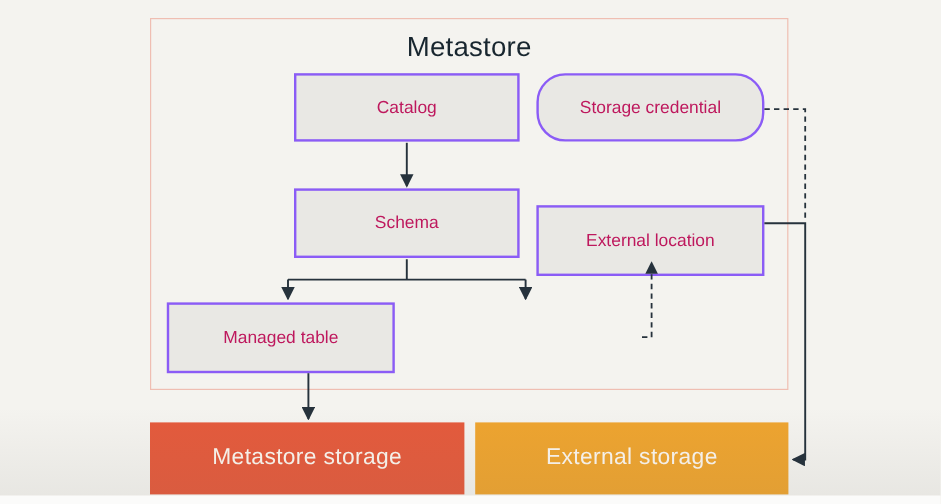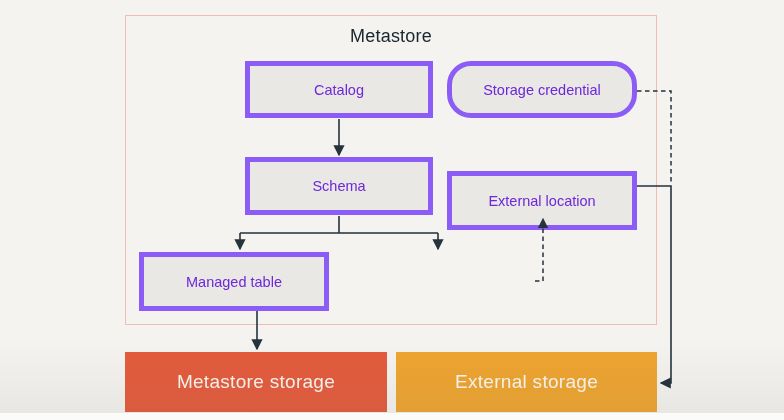--- a/index.html
+++ b/index.html
@@ -8,28 +8,28 @@
     background:#f4f3ef;
     font-family:"Liberation Sans",sans-serif;
     color:#1e2c36;
   }
   .boundary{
     position:absolute;left:125px;top:15px;width:532px;height:310px;
     border:1.5px solid #efbeb2;box-sizing:border-box;background:transparent;
   }
   .diagram-title{
     position:absolute;left:125px;top:26px;width:532px;
-    text-align:center;font-size:18px;font-weight:500;letter-spacing:.2px;
+    text-align:center;font-size:23px;font-weight:500;letter-spacing:.2px;
     color:#18262f;
   }
   .node{
     position:absolute;box-sizing:border-box;
-    background:#e9e8e4;border:5px solid #8b5cf6;
+    background:#e9e8e4;border:2px solid #8b5cf6;
     display:flex;align-items:center;justify-content:center;
-    font-size:14.5px;color:#6d28d9;
+    font-size:14.5px;color:#be185d;
   }
   .n-catalog{left:245px;top:61px;width:188px;height:57px;}
   .n-storage-credential{left:447px;top:61px;width:190px;height:57px;border-radius:24px;}
   .n-schema{left:245px;top:157px;width:188px;height:58px;}
   .n-external-location{left:447px;top:156px;width:190px;height:59px;margin-top:15px;}
   .n-managed-table{left:139px;top:252px;width:190px;height:59px;justify-content:center;}
   .n-external-table{left:344px;top:252px;width:191px;height:59px;}
   .storage{
     position:absolute;top:352px;height:60px;
     display:flex;align-items:center;justify-content:center;

